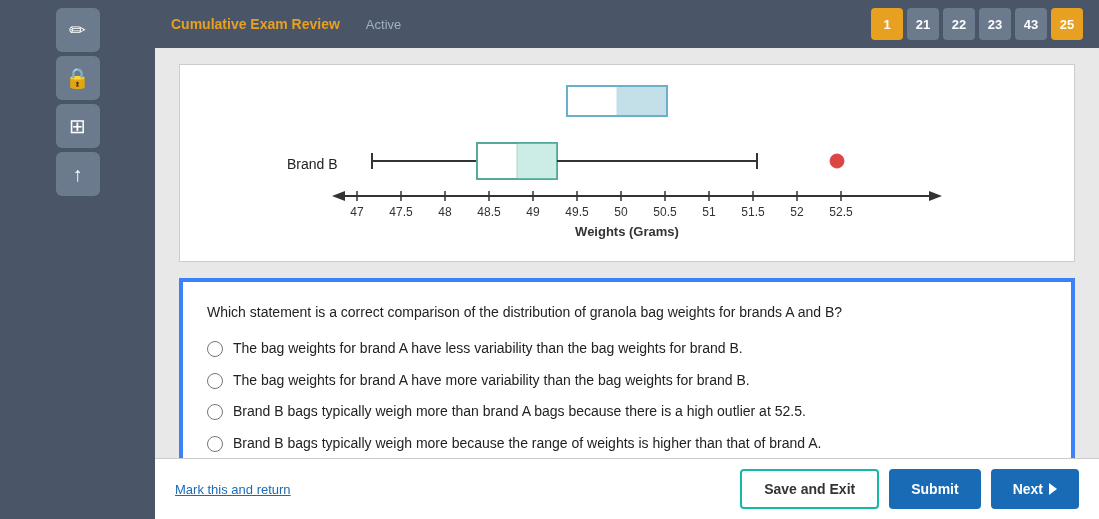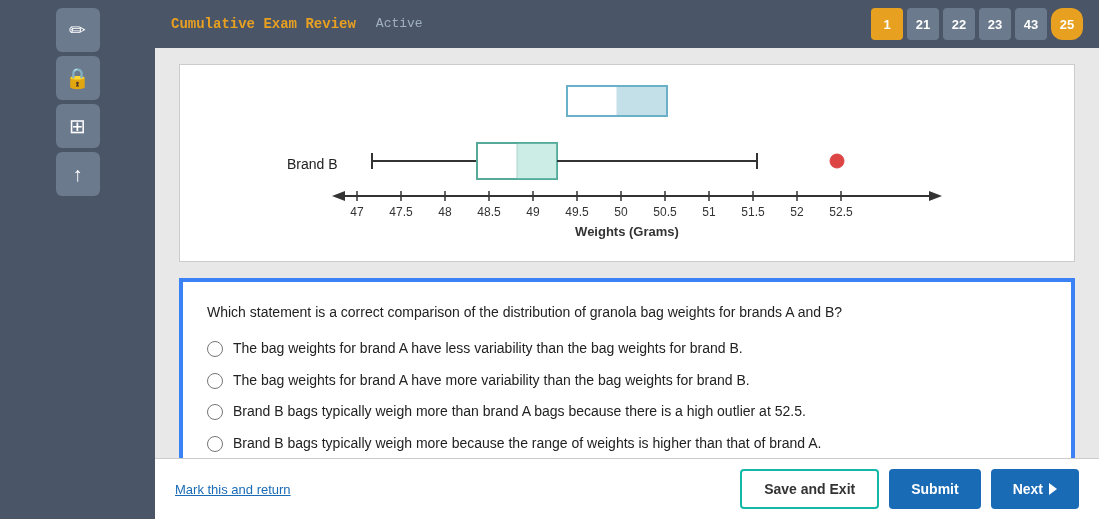--- a/index.html
+++ b/index.html
@@ -205,31 +205,31 @@
     <span>⊞</span>
   </div>
   <div class="sidebar-btn arrow">
     <span>↑</span>
   </div>
 </div>
 
 <div class="main-container">
 
   <div class="top-bar">
-    <div style="display:flex;align-items:flex-start;gap:10px;font-family:Liberation Mono, monospace;">
+    <div style="display:flex;align-items:flex-end;gap:16px;">
       <span class="top-bar-title">Cumulative Exam Review</span>
       <span class="top-bar-status">Active</span>
     </div>
     <div class="nav-buttons">
       <button class="nav-btn active">1</button>
       <button class="nav-btn inactive">21</button>
       <button class="nav-btn inactive">22</button>
       <button class="nav-btn inactive">23</button>
       <button class="nav-btn inactive">43</button>
-      <button class="nav-btn active" style="background:#e8a020;border-radius:12px;">25</button>
+      <button class="nav-btn active" style="background:#e8a020;">25</button>
     </div>
   </div>
 
   <div class="content-area">
 
     <div class="chart-section">
       <svg class="chart-svg" viewBox="0 0 700 160" height="160">
 
         <rect x="290" y="5" width="100" height="30" fill="none" stroke="#6ab0c8" stroke-width="2"></rect>
         <rect x="340" y="5" width="50" height="30" fill="#6ab0c8" stroke="#6ab0c8" stroke-width="1" opacity="0.4"></rect>

